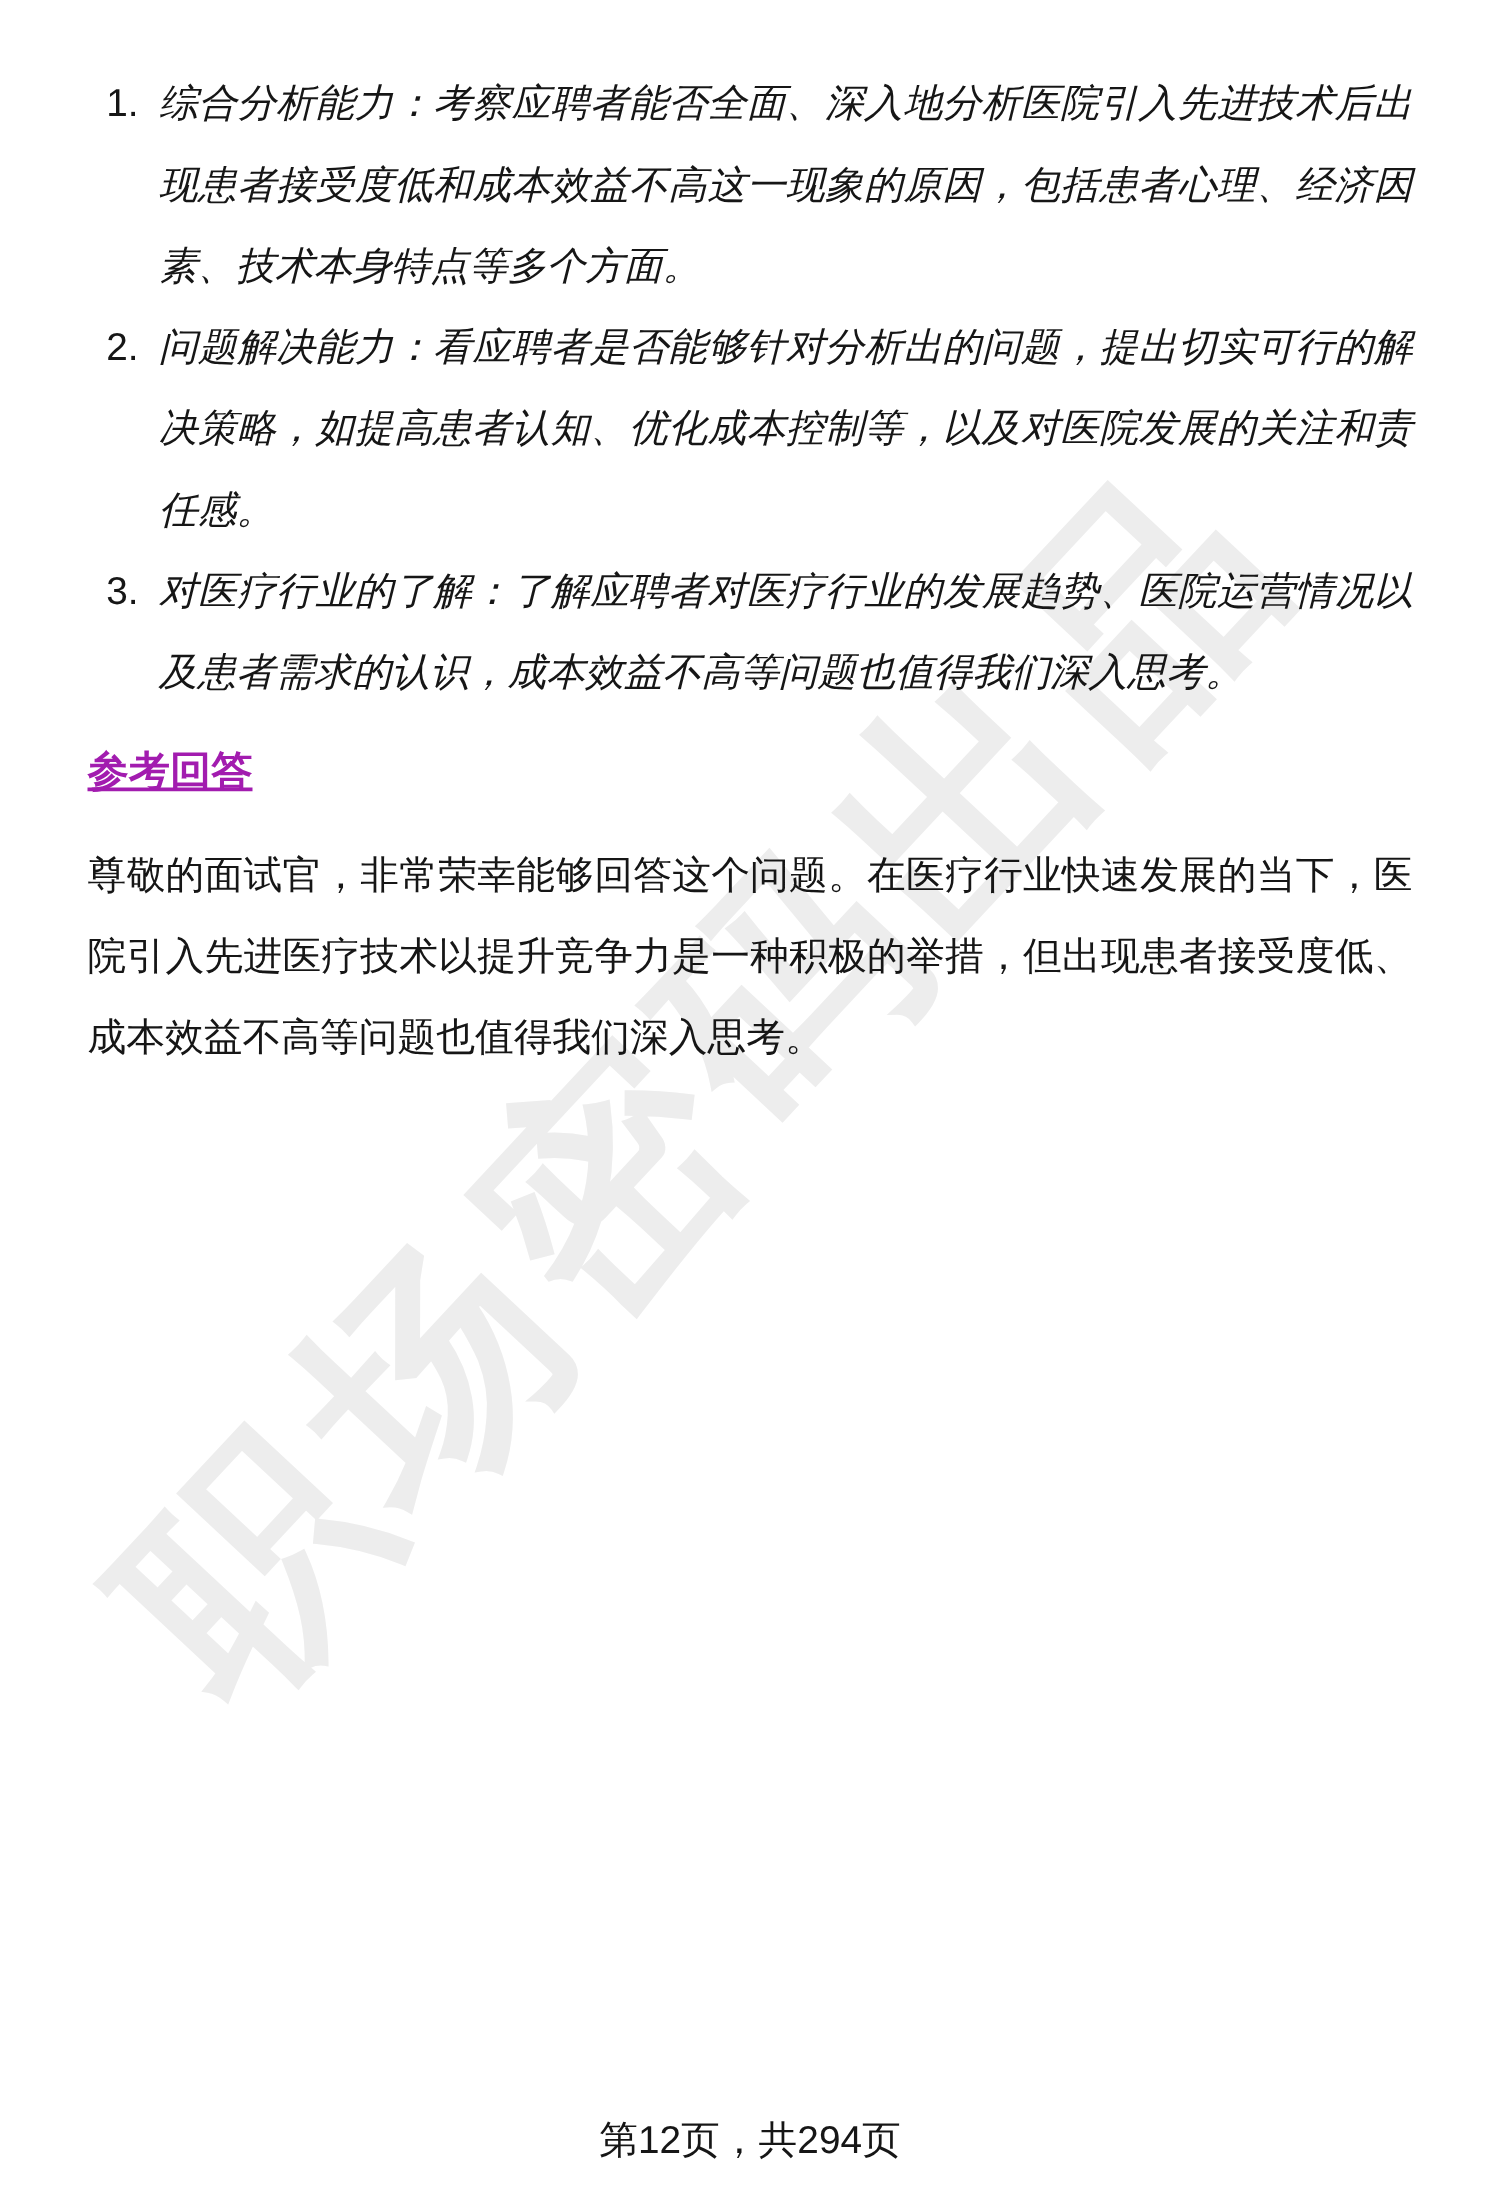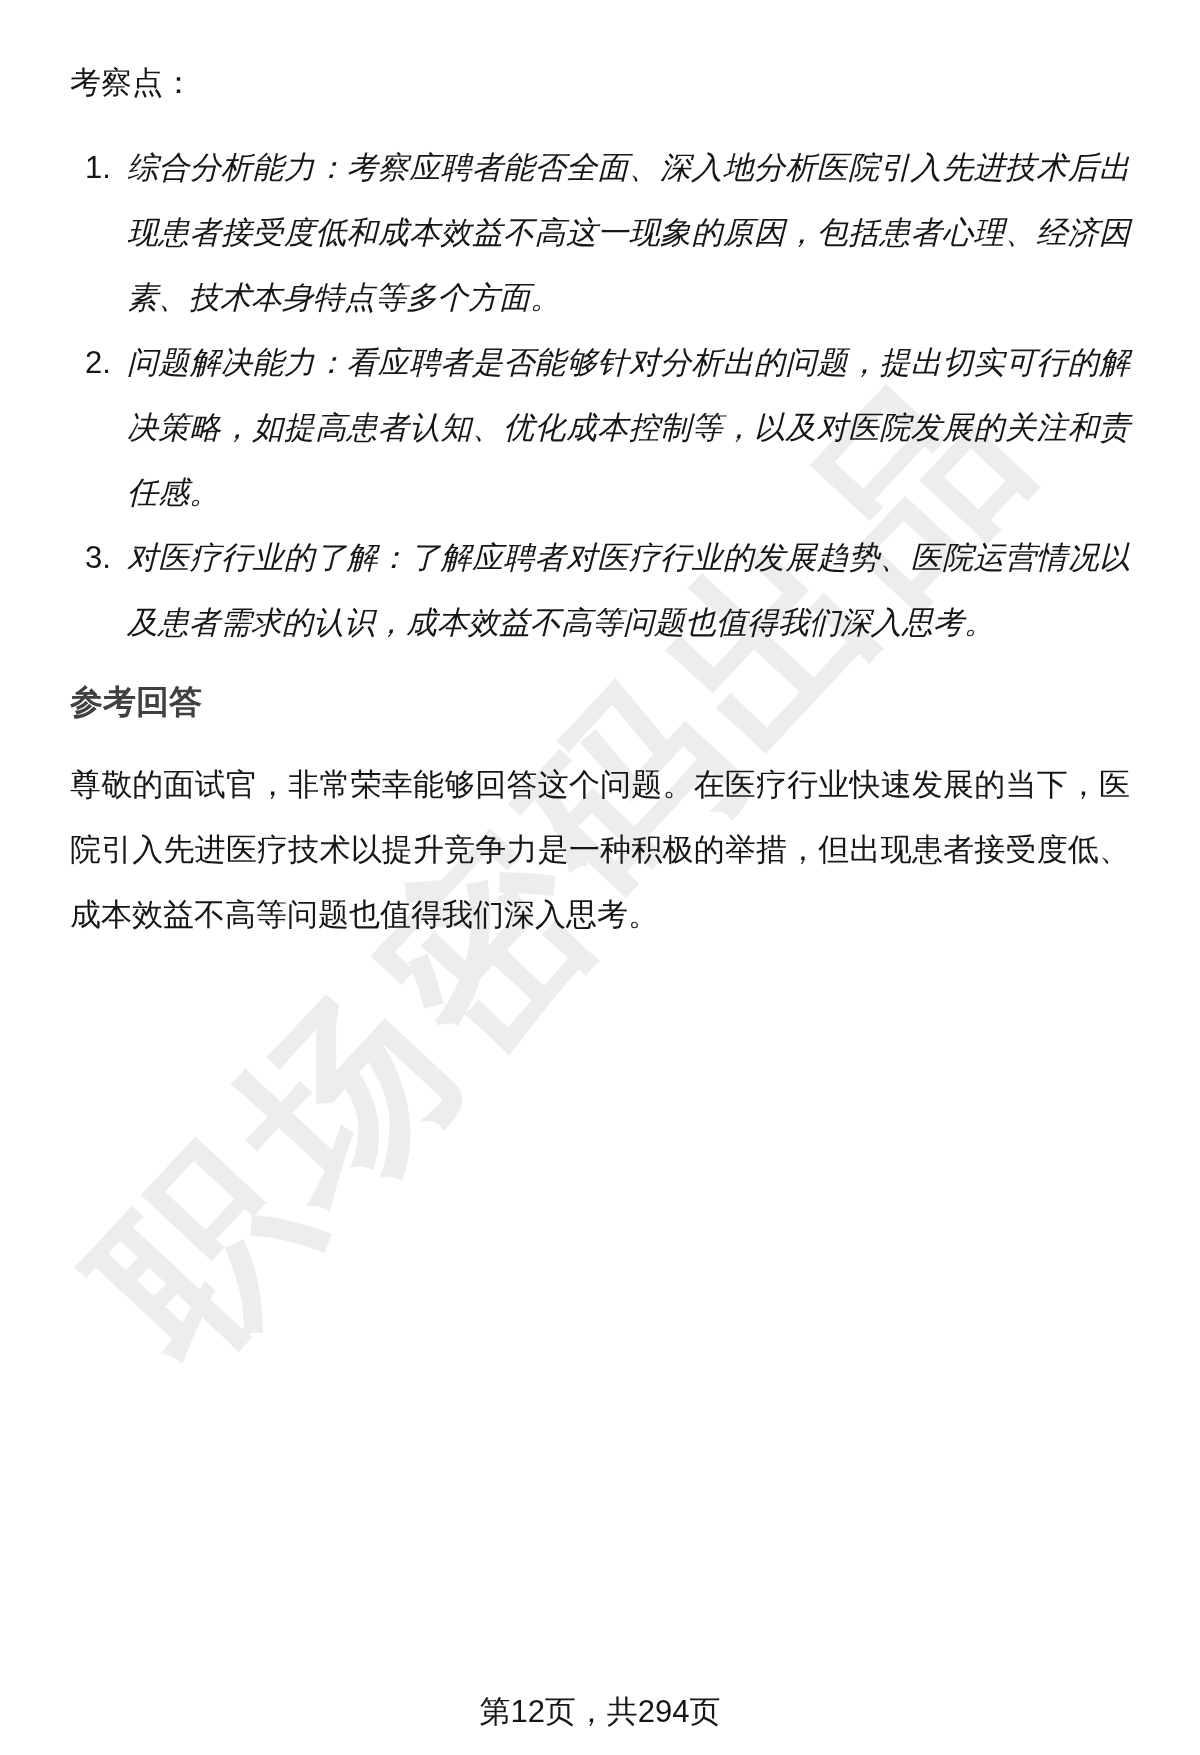--- a/index.html
+++ b/index.html
@@ -89,38 +89,37 @@
   }
 </style>
 </head>
 <body>
 
 <div class="watermark" style="color: rgb(237, 237, 237);">职场密码出品</div>
 
 <div class="content">
 
 
-  <p class="section-heading">考察点：</p>
 
   <div class="exam-list">
     <div class="list-item">
       <span class="list-num">1.</span>
       <span class="list-text">综合分析能力：考察应聘者能否全面、深入地分析医院引入先进技术后出现患者接受度低和成本效益不高这一现象的原因，包括患者心理、经济因素、技术本身特点等多个方面。</span>
     </div>
     <div class="list-item">
       <span class="list-num">2.</span>
       <span class="list-text">问题解决能力：看应聘者是否能够针对分析出的问题，提出切实可行的解决策略，如提高患者认知、优化成本控制等，以及对医院发展的关注和责任感。</span>
     </div>
     <div class="list-item">
       <span class="list-num">3.</span>
       <span class="list-text">对医疗行业的了解：了解应聘者对医疗行业的发展趋势、医院运营情况以及患者需求的认识，成本效益不高等问题也值得我们深入思考。</span>
     </div>
   </div>
 
-  <p class="answer-heading" style="color: #404040;">参考回答</p>
+  <p class="answer-heading" style="color: #a21caf; text-decoration: underline;">参考回答</p>
 
   <p class="answer-para">尊敬的面试官，非常荣幸能够回答这个问题。在医疗行业快速发展的当下，医院引入先进医疗技术以提升竞争力是一种积极的举措，但出现患者接受度低、成本效益不高等问题也值得我们深入思考。</p>
 
 
 
 </div>
 
 <div class="footer">第12页，共294页</div>
 
 </body></html>

